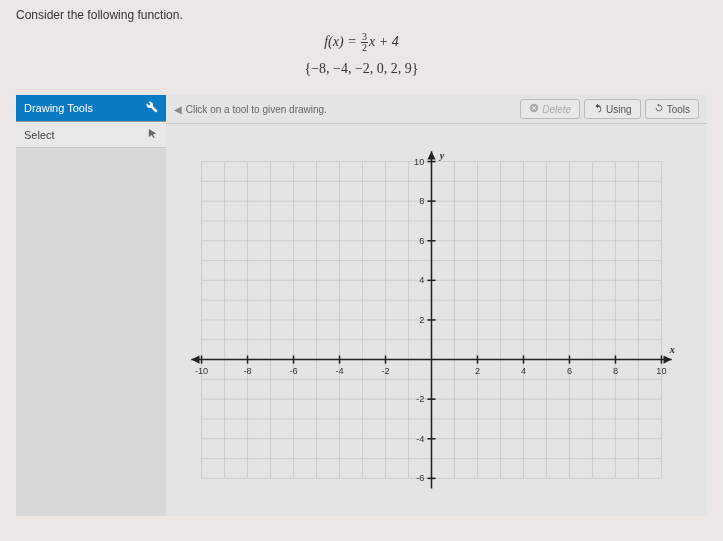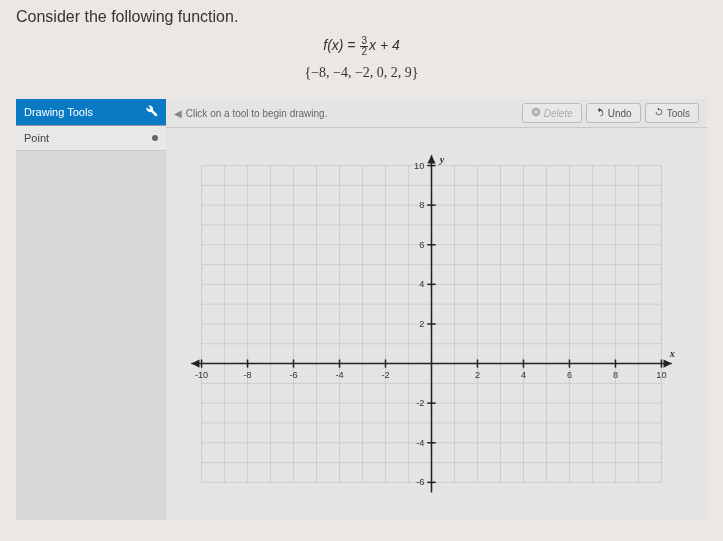--- a/index.html
+++ b/index.html
@@ -8,27 +8,27 @@
       background: #ece7e4;
       width: 723px;
       height: 541px;
       overflow: hidden;
       color: #333;
     }
     .question-area {
       padding: 8px 16px;
     }
     .question-text {
-      font-size: 16px;
+      font-size: 12px;
       color: #333;
       margin-bottom: 10px;
     }
     .formula {
       text-align: center;
-      font-family: Liberation Sans, sans-serif;
+      font-family: Liberation Serif, serif;
       font-size: 14px;
       font-style: italic;
       margin: 8px 0;
     }
     .formula .frac {
       display: inline-block;
       vertical-align: middle;
       text-align: center;
       font-size: 10px;
       line-height: 1;
@@ -155,47 +155,51 @@
   <div class="tool-sidebar">
     <div class="tool-header">
       <span>Drawing Tools</span>
       <span class="wrench">
         <svg width="12" height="12" viewBox="0 0 24 24" fill="#fff">
             <path d="M22.7 19l-9.1-9.1c.9-2.3.4-5-1.5-6.9-2-2-5-2.4-7.4-1.3L9 6 6 9 1.6 4.7C.4 7.1.9 10.1 2.9 12.1c1.9 1.9 4.6 2.4 6.9 1.5l9.1 9.1c.4.4 1 .4 1.4 0l2.3-2.3c.5-.4.5-1.1.1-1.4z"></path>
           </svg>
       </span>
     </div>
     <div class="tool-row">
-      <span>Point</span>
-      <span class="tool-icon-point"></span>
+      <span>Select</span>
+      <span>
+        <svg width="11" height="11" viewBox="0 0 24 24" fill="#666">
+            <path d="M4 2l16 10-7 2 4 7-3 1-4-7-6 5z"></path>
+          </svg>
+      </span>
     </div>
   </div>
 
   <div class="canvas-area">
     <div class="canvas-toolbar">
       <div class="toolbar-tip">
         <span class="arrow">◀</span>
-        <span>Click on a tool to begin drawing.</span>
+        <span>Click on a tool to given drawing.</span>
       </div>
       <div class="toolbar-btn disabled">
         <span>
           <svg width="10" height="10" viewBox="0 0 24 24" fill="#aaa">
               <circle cx="12" cy="12" r="10"></circle>
               <path d="M8 8l8 8M16 8l-8 8" stroke="#e8e8e8" stroke-width="2.5"></path>
             </svg>
         </span>
         <span>Delete</span>
       </div>
       <div class="toolbar-btn">
         <span>
           <svg width="10" height="10" viewBox="0 0 24 24" fill="#555">
               <path d="M12 5V1L6 7l6 6V9c3 0 6 2 6 6 0 3-2 5-5 6v2c4-1 7-4 7-8 0-5-4-10-8-10z"></path>
             </svg>
         </span>
-        <span>Undo</span>
+        <span>Using</span>
       </div>
       <div class="toolbar-btn">
         <span>
           <svg width="10" height="10" viewBox="0 0 24 24" fill="#555">
               <path d="M12 4V1L8 5l4 4V6c3.3 0 6 2.7 6 6s-2.7 6-6 6-6-2.7-6-6H4c0 4.4 3.6 8 8 8s8-3.6 8-8-3.6-8-8-8z"></path>
             </svg>
         </span>
         <span>Tools</span>
       </div>
     </div>

